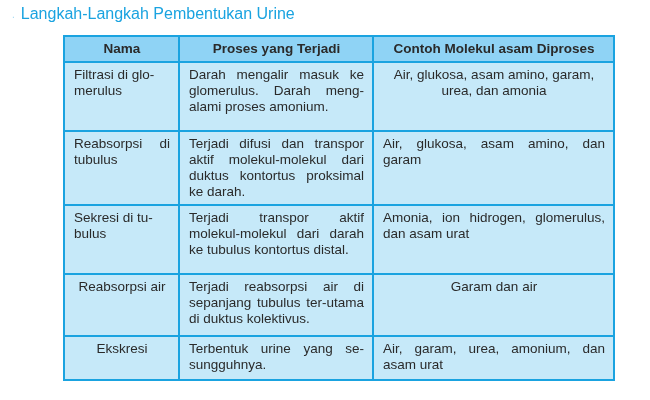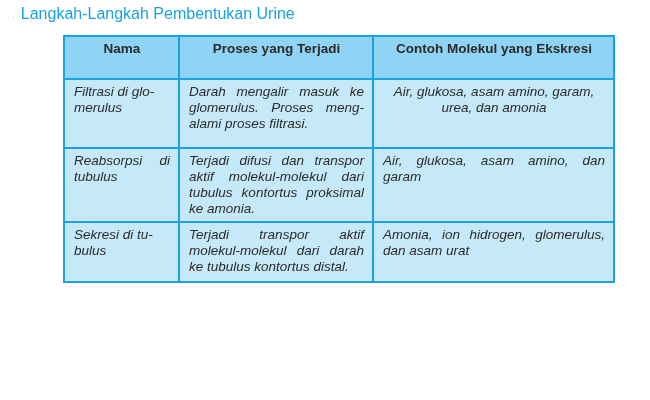--- a/index.html
+++ b/index.html
@@ -6,55 +6,65 @@
   body { width: 650px; height: 400px; position: relative; overflow: hidden;
          font-family: "Liberation Sans", sans-serif; }
   .title { position: absolute; left: 12px; top: 5px; width: 650px; text-align: left;
            font-size: 16px; color: #1aa3e0; }
   .title .dot { color: #9fd8f2; font-size: 10px; margin-right: 6px; vertical-align: middle; }
   table.urine { position: absolute; left: 63px; top: 35px; border-collapse: collapse;
                 width: 550px; table-layout: fixed; }
   table.urine th, table.urine td { border: 2px solid #1aa3e0; padding: 4px 8px 4px 9px;
                 vertical-align: top; font-size: 13.5px; line-height: 16px; color: #2a2a2a; text-align: center; }
   table.urine th { background: #8fd3f5; font-weight: bold; text-align: center; height: 17px;
-                   padding-top: 4px; padding-bottom: 20px; }
-  table.urine td { background: #c6e9f9; font-style: italic; }
+                   padding-top: 4px; padding-bottom: 3px; }
+  table.urine td { background: #c6e9f9; }
   table.urine td.just { text-align: justify; }
   col.c1 { width: 115px; } col.c2 { width: 194px; } col.c3 { width: 241px; }
 </style>
 </head>
 <body>
 
 <div class="title">
   <span class="dot">.</span><span>Langkah-Langkah Pembentukan Urine</span>
 </div>
 
 <table class="urine">
   <colgroup>
       <col class="c1">
       <col class="c2">
       <col class="c3">
     </colgroup>
   <thead>
     <tr>
       <th>Nama</th>
       <th>Proses yang Terjadi</th>
-      <th>Contoh Molekul yang Ekskresi</th>
+      <th>Contoh Molekul asam Diproses</th>
     </tr>
   </thead>
   <tbody>
     <tr style="height:69px">
       <td class="just"><span>Filtrasi di glo-<br>merulus</span></td>
-      <td class="just">Darah mengalir masuk ke glomerulus. Proses meng-alami proses filtrasi.</td>
+      <td class="just">Darah mengalir masuk ke glomerulus. Darah meng-alami proses amonium.</td>
       <td>Air, glukosa, asam amino, garam, urea, dan amonia</td>
     </tr>
     <tr style="height:60px">
       <td class="just">Reabsorpsi di tubulus</td>
-      <td class="just">Terjadi difusi dan transpor aktif molekul-molekul dari tubulus kontortus proksimal ke amonia.</td>
+      <td class="just">Terjadi difusi dan transpor aktif molekul-molekul dari duktus kontortus proksimal ke darah.</td>
       <td class="just">Air, glukosa, asam amino, dan garam</td>
     </tr>
-    <tr style="height:60px">
+    <tr style="height:69px">
       <td class="just"><span>Sekresi di tu-<br>bulus</span></td>
       <td class="just">Terjadi transpor aktif molekul-molekul dari darah ke tubulus kontortus distal.</td>
       <td class="just">Amonia, ion hidrogen, glomerulus, dan asam urat</td>
+    </tr>
+    <tr style="height:62px">
+      <td>Reabsorpsi air</td>
+      <td class="just">Terjadi reabsorpsi air di sepanjang tubulus ter-utama di duktus kolektivus.</td>
+      <td>Garam dan air</td>
+    </tr>
+    <tr style="height:44px">
+      <td>Ekskresi</td>
+      <td class="just">Terbentuk urine yang se-sungguhnya.</td>
+      <td class="just">Air, garam, urea, amonium, dan asam urat</td>
     </tr>
   </tbody>
 </table>
 
 </body></html>

